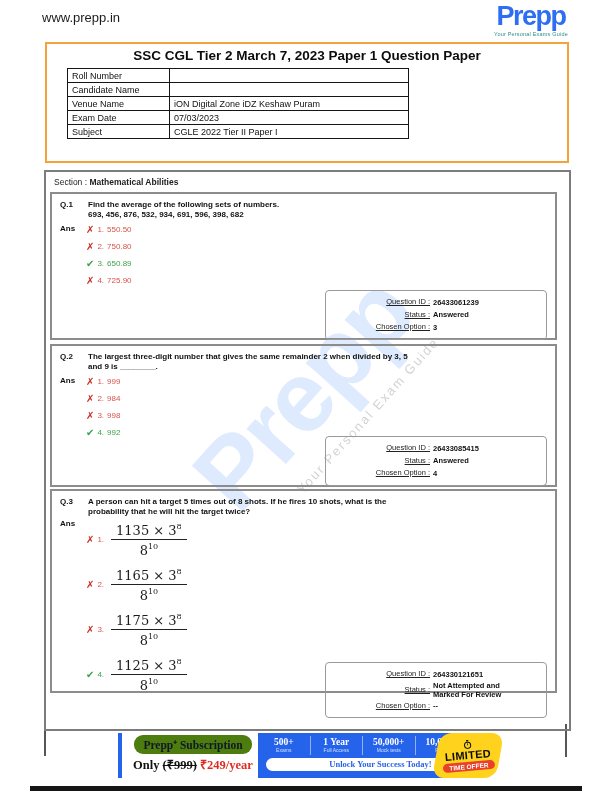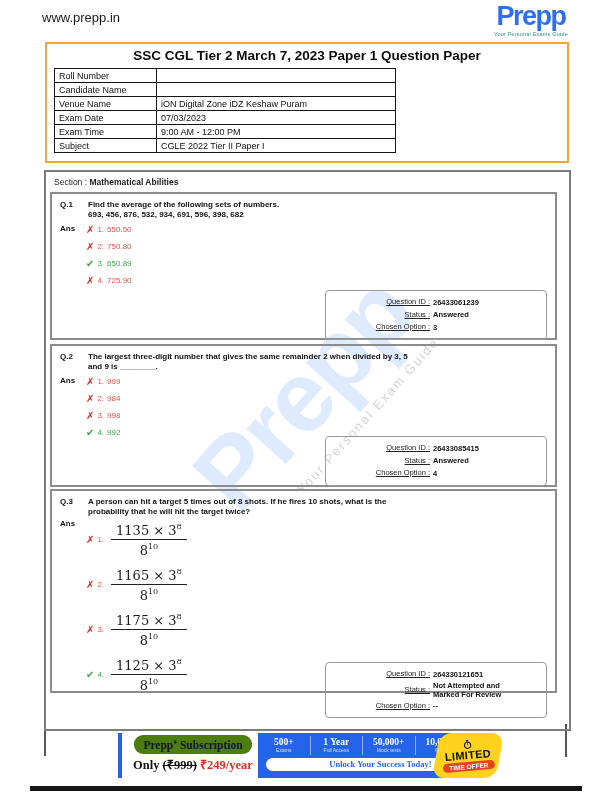--- a/index.html
+++ b/index.html
@@ -8,21 +8,21 @@
 
   
   .site-url{position:absolute;left:42px;top:10px;font-size:13px;color:#1c1c1c;}
   .logo{position:absolute;left:492px;top:2px;width:78px;text-align:center;z-index:3;}
   .logo-text{font-size:27px;font-weight:bold;color:#2e6ef2;letter-spacing:-1.5px;line-height:28px;}
   .logo-tagline{font-size:5.5px;color:#2f8f85;letter-spacing:.2px;margin-top:1px;}
 
   
   .title-box{position:absolute;left:45px;top:42px;width:520px;height:117px;border:2px solid #f2a33c;background:transparent;}
   .doc-title{margin-top:4px;text-align:center;font-size:13.5px;font-weight:bold;color:#0c0c0c;}
-  .info-table{position:absolute;left:7px;top:24px;border-collapse:collapse;}
+  .info-table{position:absolute;left:20px;top:24px;border-collapse:collapse;}
   .info-table td{border:1.5px solid #151515;font-size:9px;padding:1px 4px;height:11px;vertical-align:middle;color:#111;}
   .td-label{width:93px;}
   .td-value{width:230px;}
 
   
   .watermark{position:absolute;left:80px;top:225px;width:460px;height:350px;display:flex;
              align-items:center;justify-content:center;z-index:0;pointer-events:none;}
   .wm-inner{transform:rotate(-48deg);text-align:center;}
   .wm-text{font-size:100px;font-weight:bold;color:rgba(88,148,245,0.20);letter-spacing:-3px;line-height:1;}
   .wm-tag{font-size:13px;color:rgba(105,105,105,0.30);letter-spacing:2px;margin-top:6px;margin-left:55px;}
@@ -122,24 +122,20 @@
       </tr>
       <tr>
         <td class="td-label">Venue Name</td>
         <td class="td-value">iON Digital Zone iDZ Keshaw Puram</td>
       </tr>
       <tr>
         <td class="td-label">Exam Date</td>
         <td class="td-value">07/03/2023</td>
       </tr>
       <tr>
-        <td class="td-label">Exam Time</td>
-        <td class="td-value">9:00 AM - 12:00 PM</td>
-      </tr>
-      <tr>
         <td class="td-label">Subject</td>
         <td class="td-value">CGLE 2022 Tier II Paper I</td>
       </tr>
     </tbody>
       </table>
   </div>
 
   <div class="main-box">
     <div class="section-line">
       <span>Section :</span>

